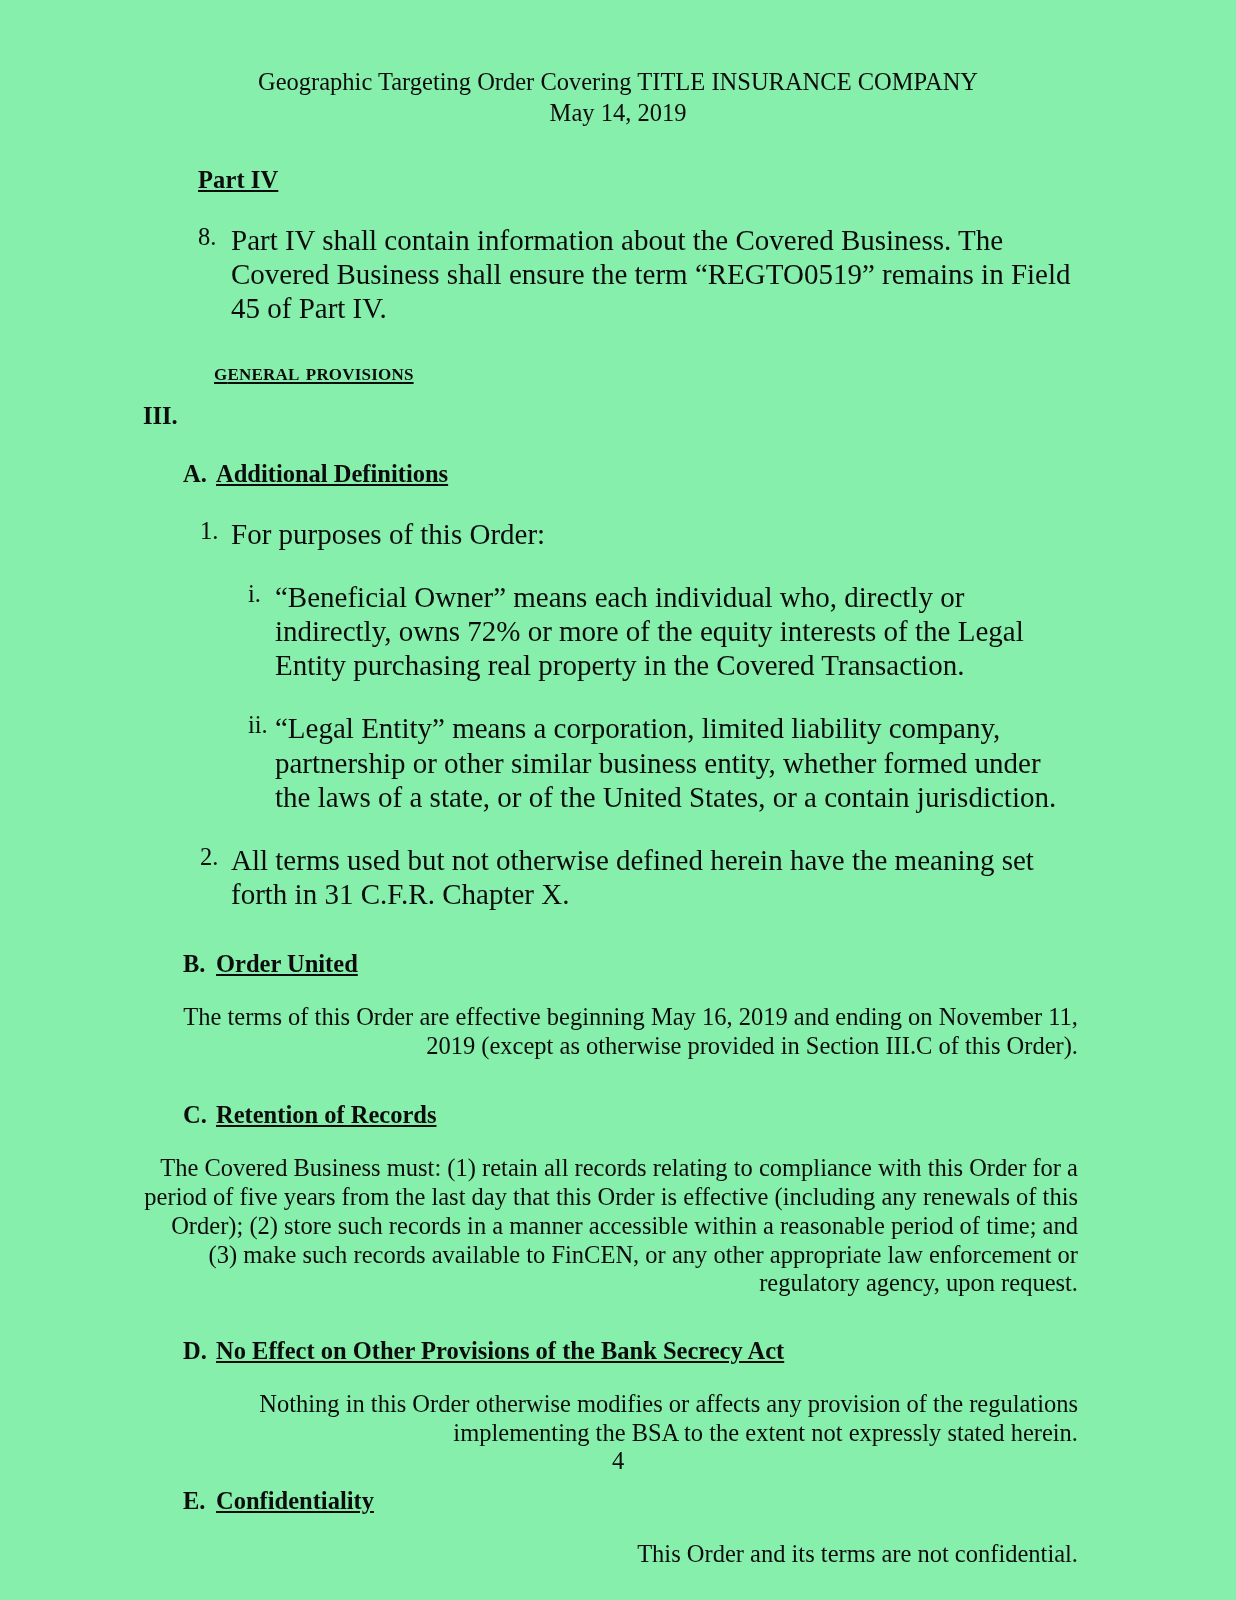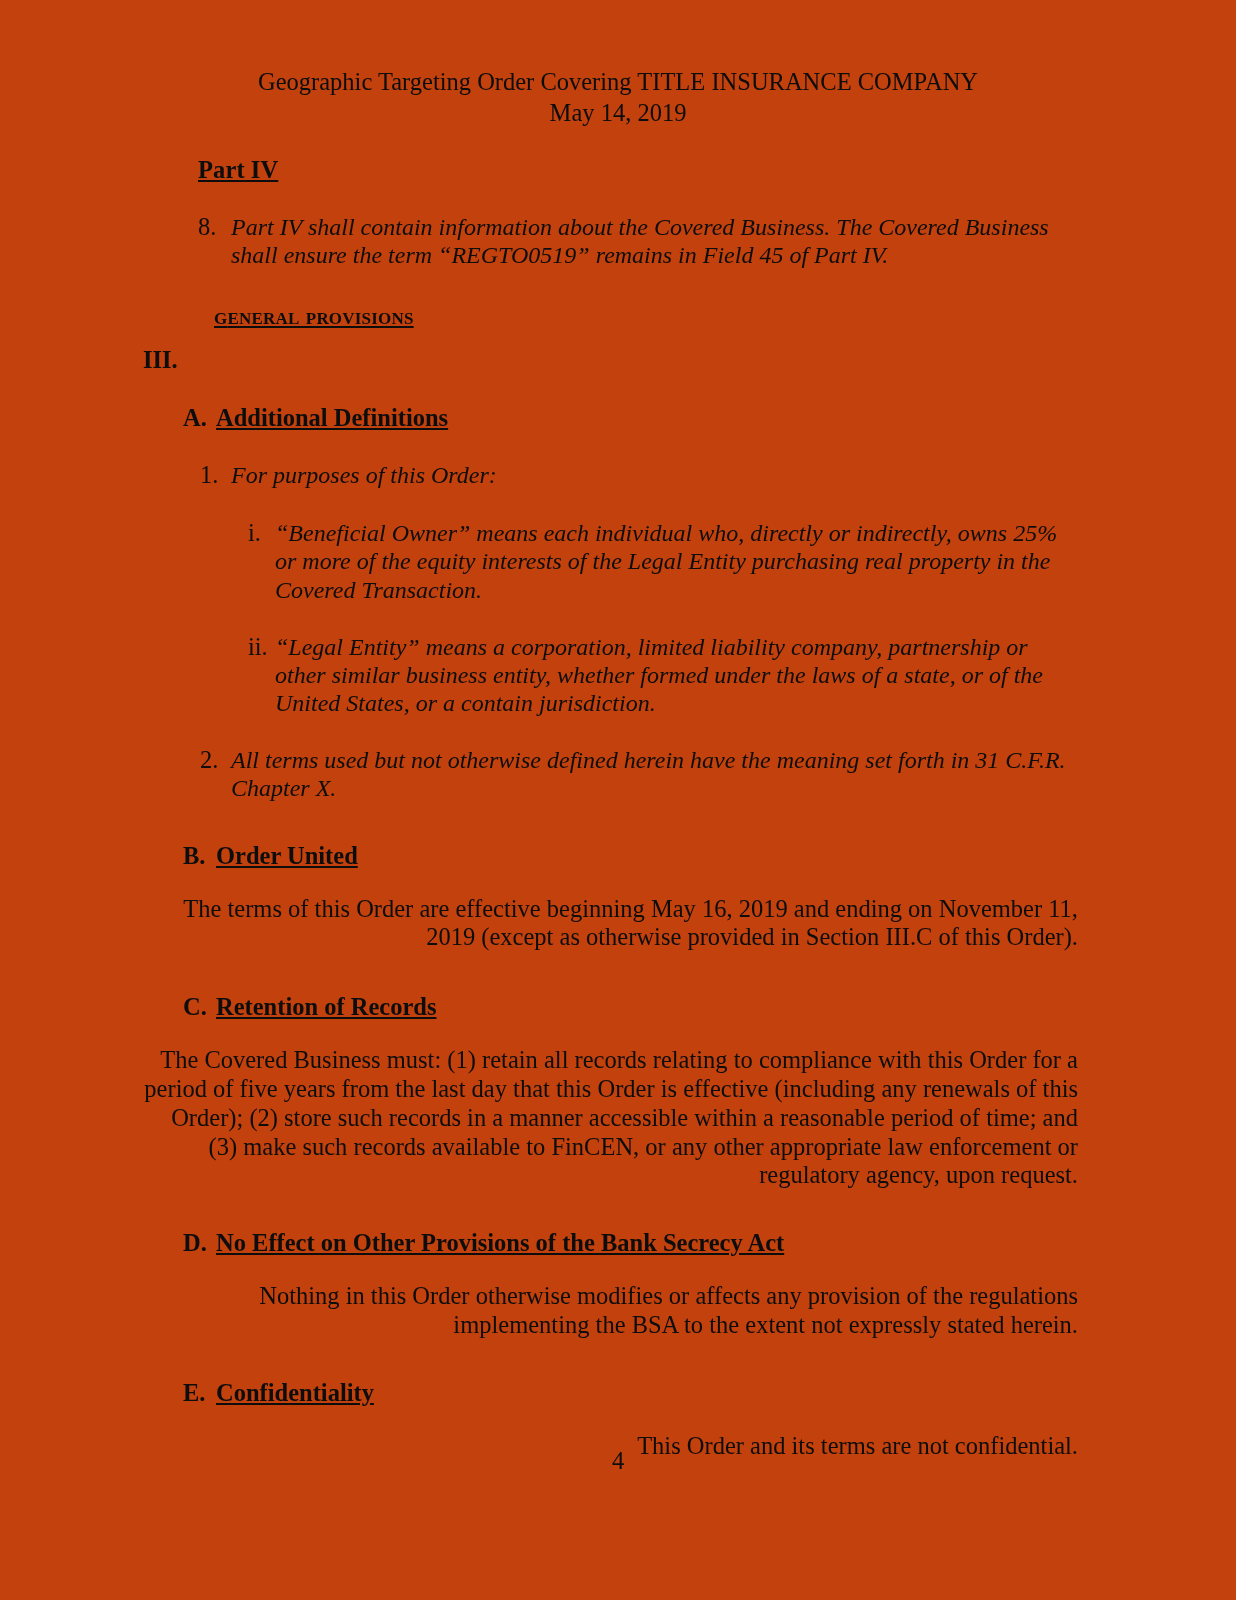--- a/index.html
+++ b/index.html
@@ -10,41 +10,41 @@
   }
   body {
     font-family: "Liberation Serif", "DejaVu Serif", serif;
     color: #0d0d0d;
   }
   .page {
     position: relative;
     width: 1236px;
     height: 1600px;
     margin: 0 auto;
-    background: #c2410c;
+    background: #86efac;
     box-sizing: border-box;
     overflow: hidden;
   }
 
   
   .doc-header {
     position: absolute;
     top: 66px;
     left: 0;
     right: 0;
     text-align: center;
     font-size: 24.5px;
     line-height: 1.28;
   }
   .doc-header .line { display: block; }
 
   
   .body-wrap {
     position: absolute;
-    top: 144px;
+    top: 154px;
     left: 143px;
     width: 935px;
   }
 
   
   p, div.para {
     margin: 0;
     font-size: 24.5px;
     line-height: 1.175;
     text-align: right;
@@ -67,23 +67,22 @@
     margin-top: 29px;
   }
   .num-item .marker {
     flex: 0 0 auto;
     text-align: left;
     font-size: 24.5px;
     line-height: 1.175;
   }
   .num-item .content {
     flex: 1 1 auto;
-    font-size: 24px;
-    line-height: 1.175;
-    font-style: italic;
+    font-size: 29px;
+    line-height: 1.175;
   }
 
   
   .lvl-arabic { padding-left: 55px; }
   .lvl-arabic > .marker { width: 33px; }
 
   
   .lvl-arabic2 { padding-left: 57px; }
   .lvl-arabic2 > .marker { width: 31px; }
 
@@ -179,21 +178,21 @@
       <span class="sec-title">Additional Definitions</span>
     </div>
 
     <div class="num-item lvl-arabic2">
       <span class="marker">1.</span>
       <span class="content">For purposes of this Order:</span>
     </div>
 
     <div class="num-item lvl-roman">
       <span class="marker">i.</span>
-      <span class="content">“Beneficial Owner” means each individual who, directly or indirectly, owns 25% or more of the equity interests of the Legal Entity purchasing real property in the Covered Transaction.</span>
+      <span class="content">“Beneficial Owner” means each individual who, directly or indirectly, owns 72% or more of the equity interests of the Legal Entity purchasing real property in the Covered Transaction.</span>
     </div>
 
     <div class="num-item lvl-roman">
       <span class="marker">ii.</span>
       <span class="content">“Legal Entity” means a corporation, limited liability company, partnership or other similar business entity, whether formed under the laws of a state, or of the United States, or a contain jurisdiction.</span>
     </div>
 
     <div class="num-item lvl-arabic2">
       <span class="marker">2.</span>
       <span class="content">All terms used but not otherwise defined herein have the meaning set forth in 31 C.F.R. Chapter X.</span>

